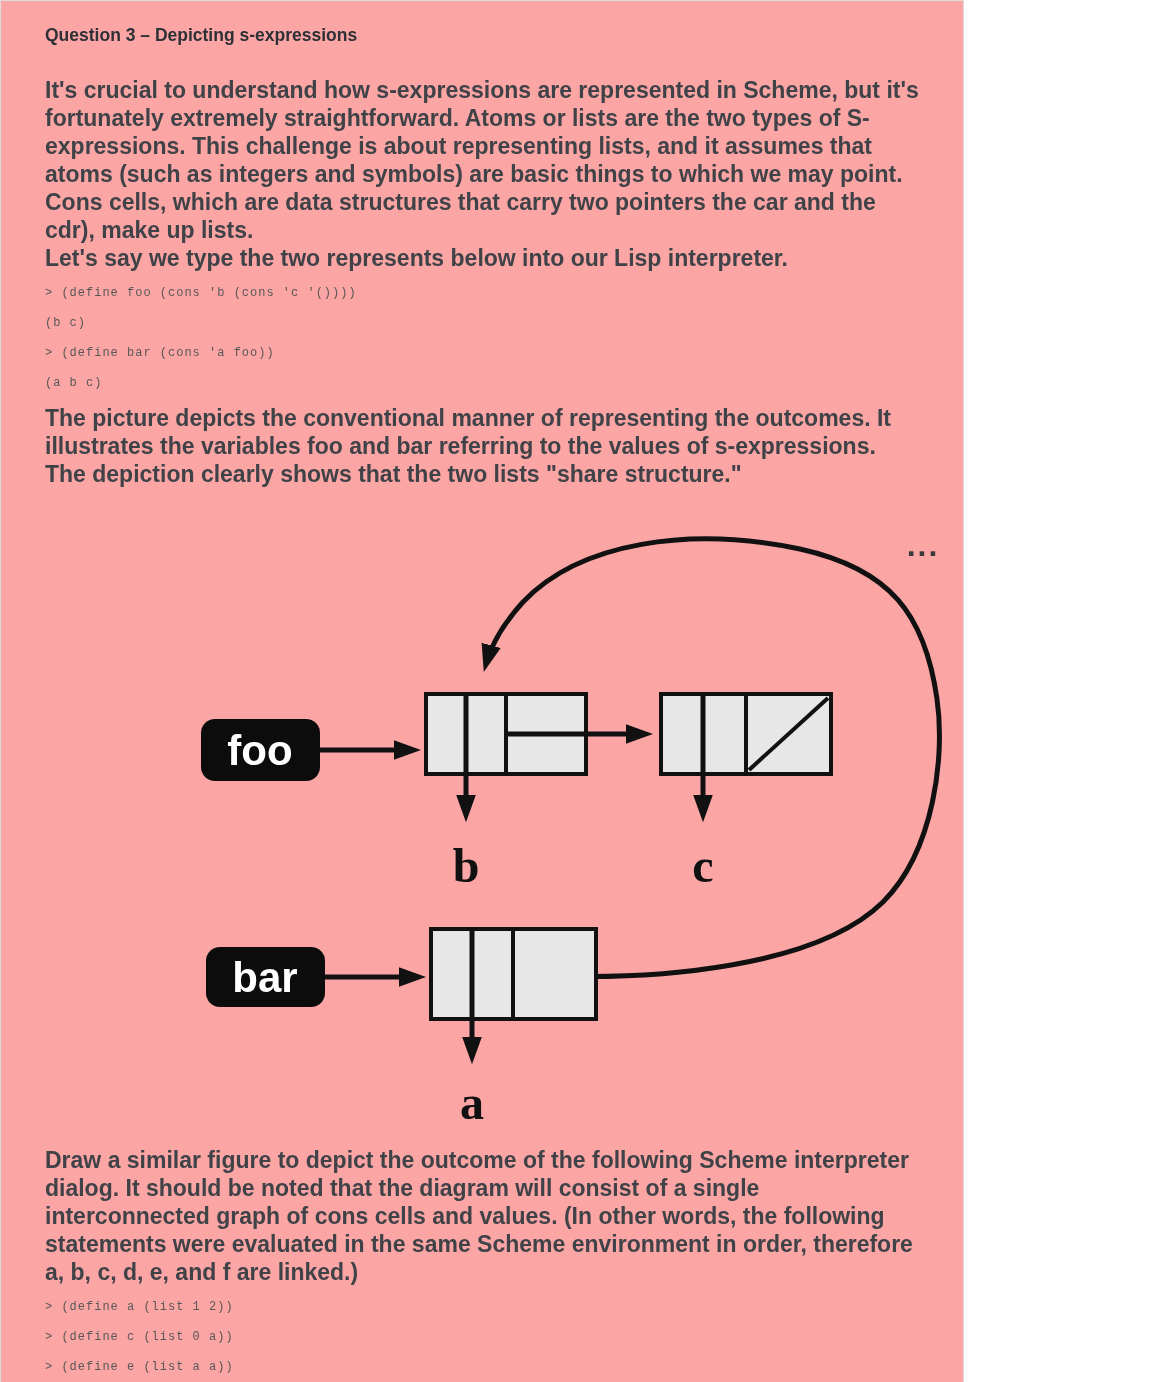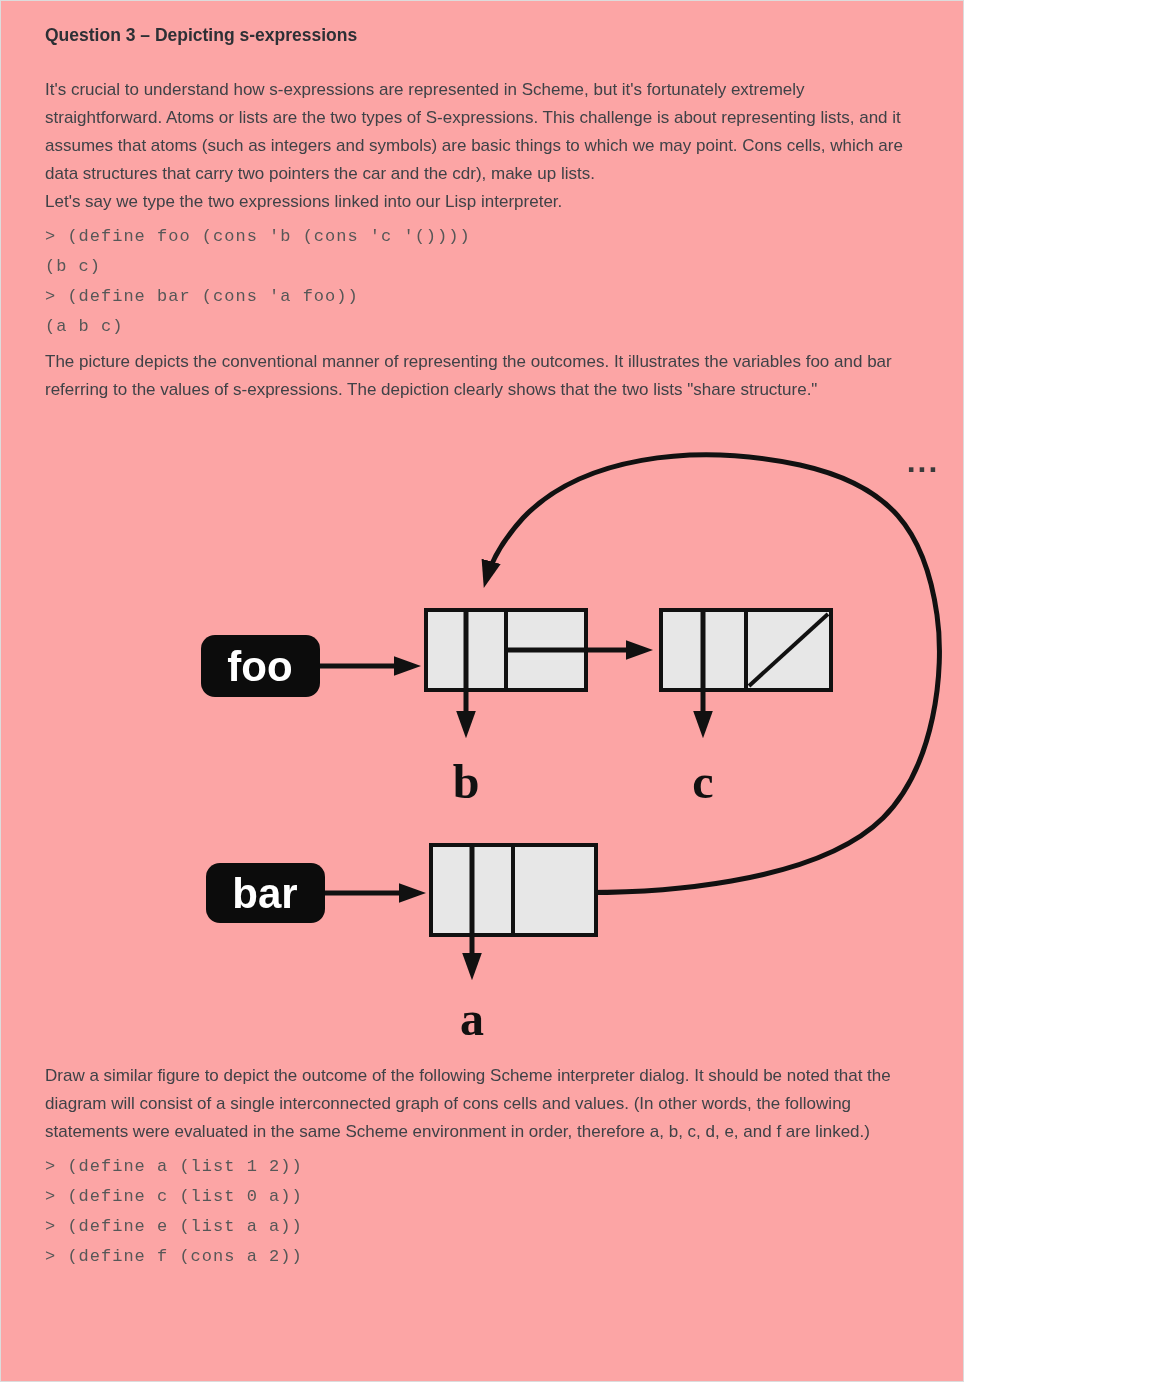--- a/index.html
+++ b/index.html
@@ -19,30 +19,31 @@
   }
   h1.title {
     margin: 0 0 30px 0;
     font-size: 17.5px;
     font-weight: bold;
     color: #2d3035;
     font-family: "Liberation Sans", sans-serif;
   }
   p.body-text {
     margin: 0;
-    font-size: 17px;
+    font-size: 23px;
     line-height: 28px;
     color: #3f4247;
+    font-weight: bold;
   }
   .code-block {
     margin: 6px 0 6px 0;
   }
   .code-line {
     font-family: "Liberation Mono", "DejaVu Sans Mono", monospace;
-    font-size: 17px;
+    font-size: 12px;
     letter-spacing: 1px;
     line-height: 30px;
     color: #575757;
     white-space: pre;
   }
   svg.diagram {
     display: block;
     margin: 26px 0 12px 0;
   }
   .wire {
@@ -88,21 +89,21 @@
   }
 </style>
 </head>
 <body>
 
 <div class="page">
 
   <h1 class="title">Question 3 – Depicting s-expressions</h1>
 
   <p class="body-text">It's crucial to understand how s-expressions are represented in Scheme, but it's fortunately extremely straightforward. Atoms or lists are the two types of S-expressions. This challenge is about representing lists, and it assumes that atoms (such as integers and symbols) are basic things to which we may point. Cons cells, which are data structures that carry two pointers the car and the cdr), make up lists.</p>
-  <p class="body-text">Let's say we type the two expressions linked into our Lisp interpreter.</p>
+  <p class="body-text">Let's say we type the two represents below into our Lisp interpreter.</p>
 
   <div class="code-block">
     <div class="code-line">&gt; (define foo (cons 'b (cons 'c '())))</div>
     <div class="code-line">(b c)</div>
     <div class="code-line">&gt; (define bar (cons 'a foo))</div>
     <div class="code-line">(a b c)</div>
   </div>
 
   <p class="body-text">The picture depicts the conventional manner of representing the outcomes. It illustrates the variables foo and bar referring to the values of s-expressions. The depiction clearly shows that the two lists "share structure."</p>
 

